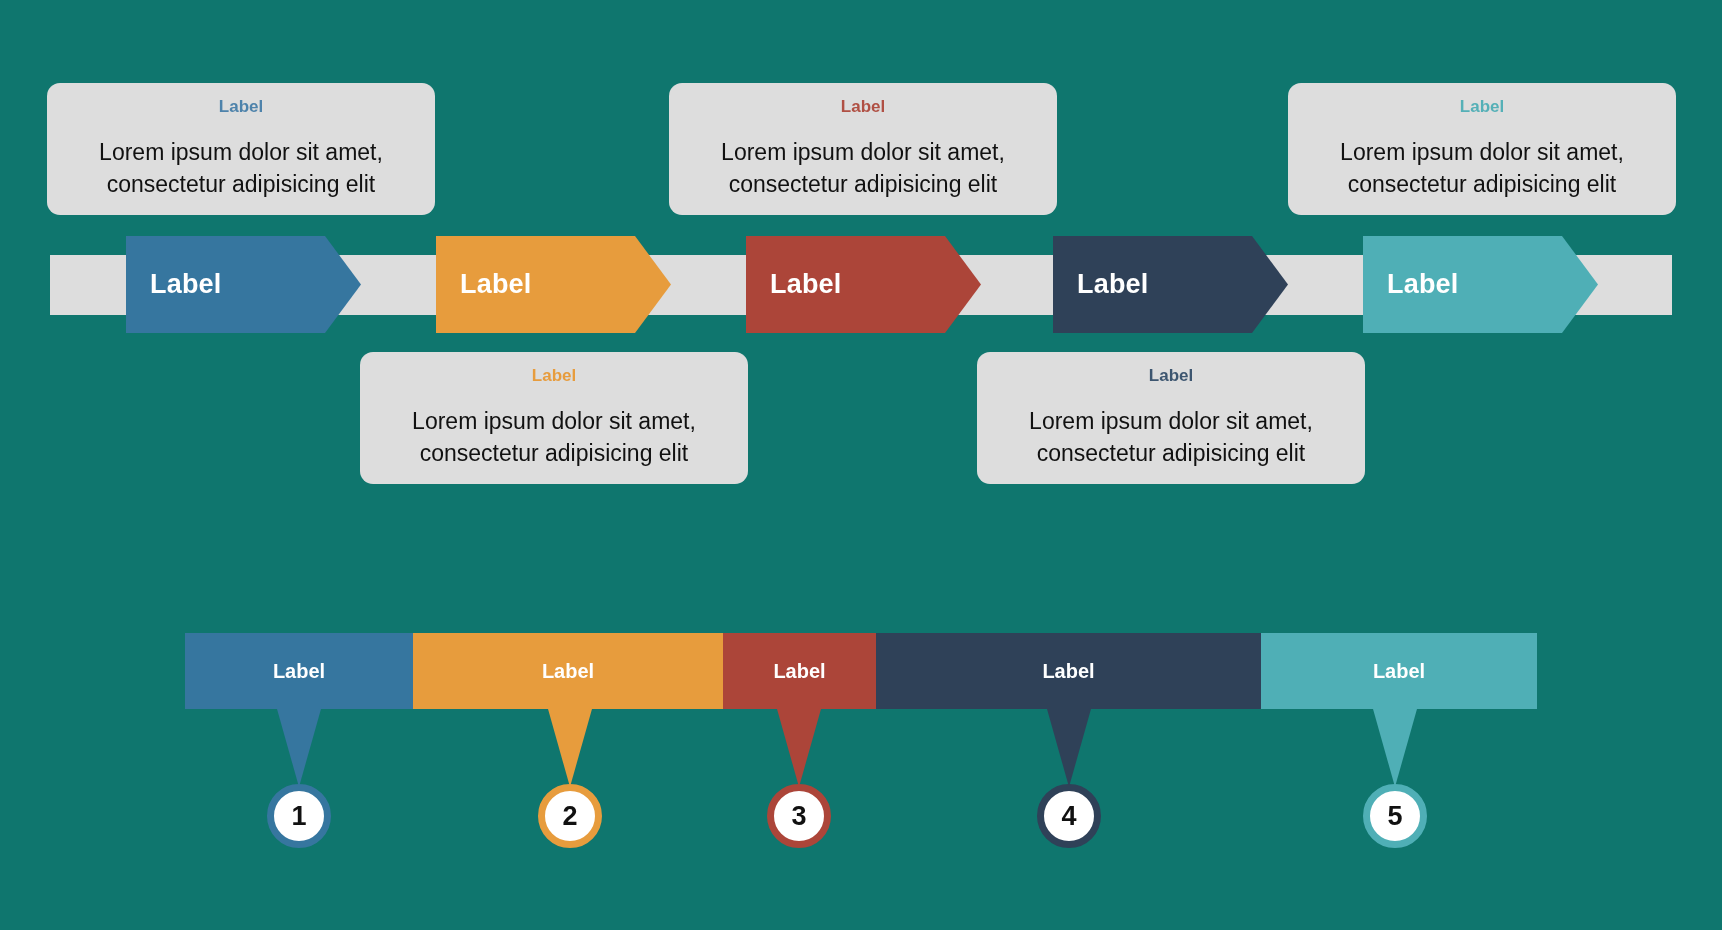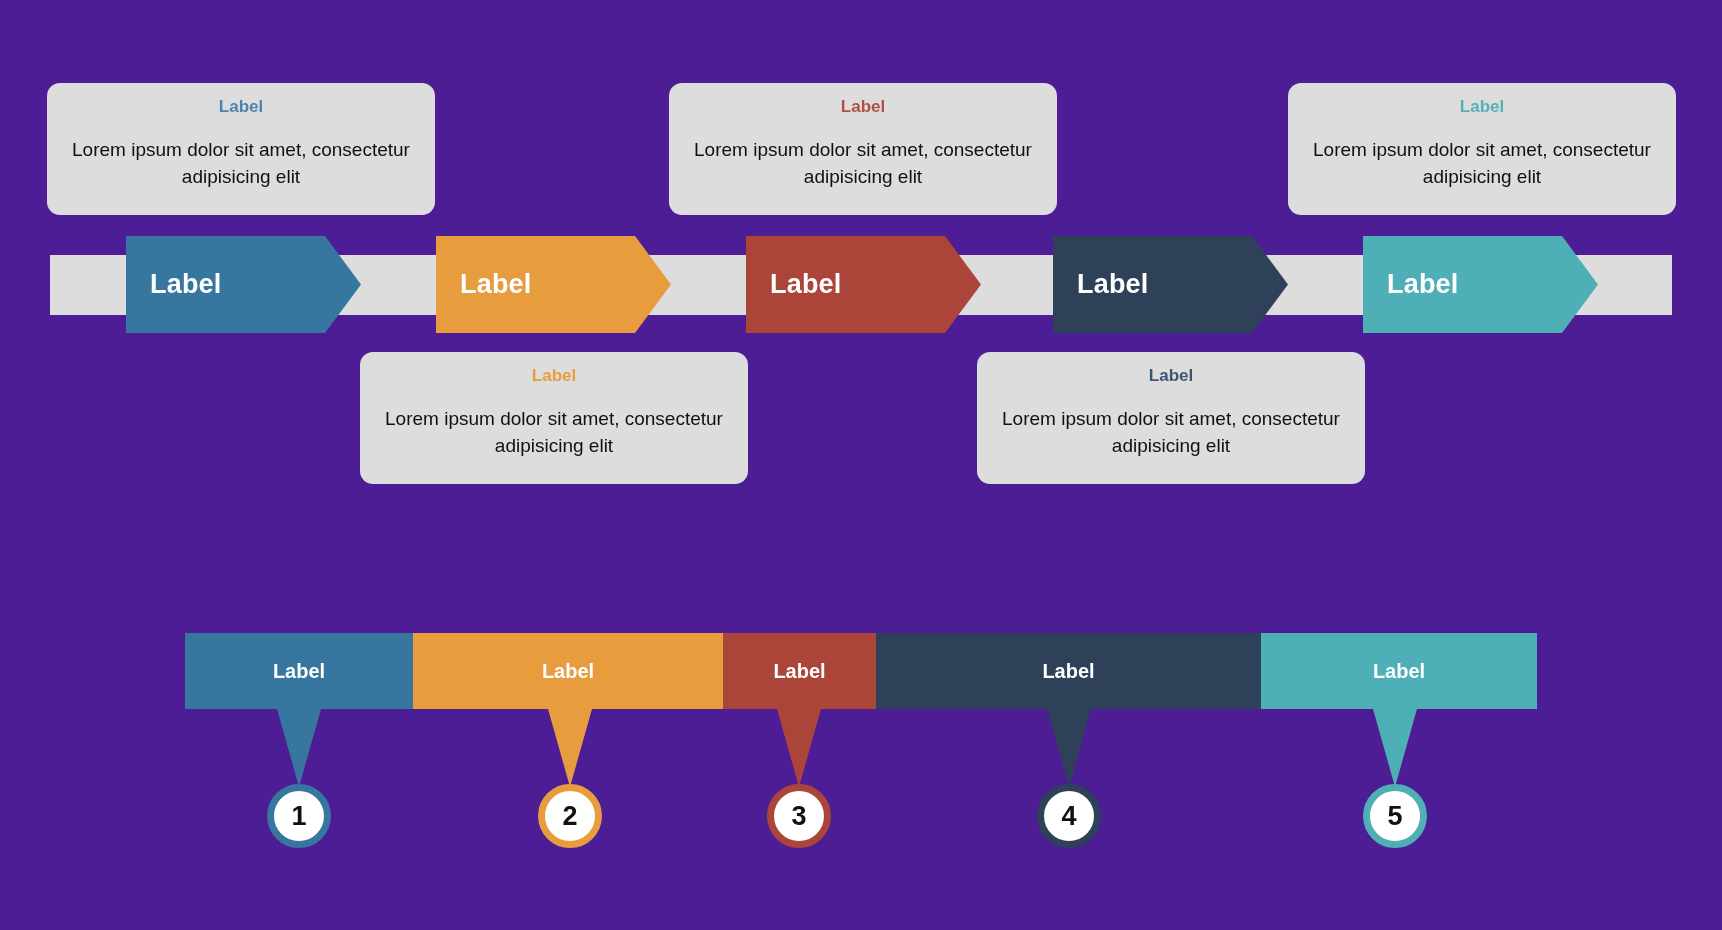--- a/index.html
+++ b/index.html
@@ -78,21 +78,21 @@
     padding: 14px 18px 16px 18px;
     text-align: center;
   }
   .info-card .card-title {
     font-size: 17px;
     font-weight: bold;
     line-height: 1.2;
     margin: 0 0 20px 0;
   }
   .info-card .card-body {
-    font-size: 19px;
+    font-size: 23px;
     color: #111111;
     line-height: 1.38;
     margin: 0;
   }
 
   
   #bar-section {
     position: absolute;
     left: 0;
     top: 0;
@@ -137,21 +137,21 @@
   .num-circle span {
     font-size: 27px;
     font-weight: bold;
     color: #111111;
     line-height: 1;
   }
 </style>
 </head>
 <body style="background: rgb(255, 255, 255);">
 
-<div id="stage" style="background: #4c1d95;">
+<div id="stage" style="background: #0f766e;">
 
   <div id="chevron-section">
 
     <div class="band" style="background: rgb(221, 221, 221);"></div>
 
     <div class="info-card" style="left: 47px; top: 83px; width: 388px; height: 132px; background: rgb(221, 221, 221);">
       <p class="card-title" style="color: rgb(78, 131, 171);">Label</p>
       <p class="card-body" style="color: rgb(17, 17, 17);">Lorem ipsum dolor sit amet, consectetur adipisicing elit</p>
     </div>
 

